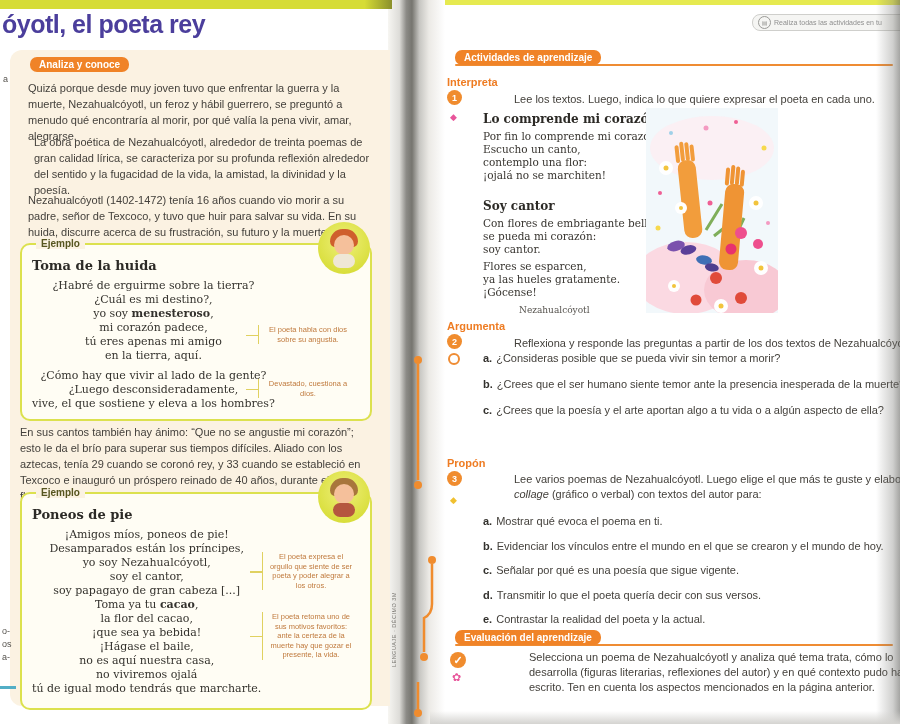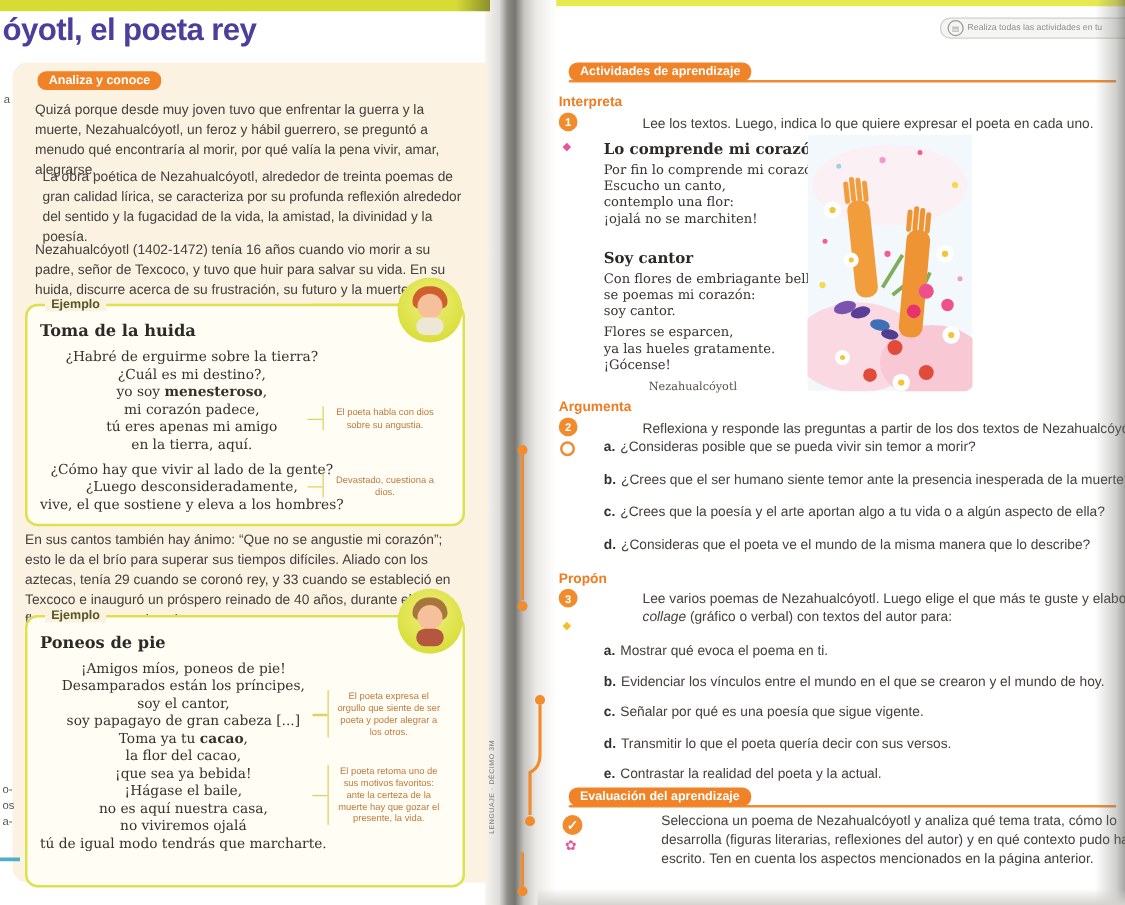--- a/index.html
+++ b/index.html
@@ -134,20 +134,21 @@
 
   <div class="abs para" style="left:20px;top:424px;width:354px">En sus cantos también hay ánimo: “Que no se angustie mi corazón”; esto le da el brío para superar sus tiempos difíciles. Aliado con los aztecas, tenía 29 cuando se coronó rey, y 33 cuando se estableció en Texcoco e inauguró un próspero reinado de 40 años, durante el cual florecieron el arte y la cultura.</div>
 
   <div class="abs av-band" style="left:250px;top:492px;width:90px"></div>
   <div class="abs ej-box" style="left:20px;top:492px;width:348px;height:214px">
     <span class="ej-label abs" style="left:14px;top:-7px">Ejemplo</span>
     <div class="poem-title abs" style="left:10px;top:13px">Poneos de pie</div>
     <div class="poem abs" style="left:10px;top:34px">
       <div>¡Amigos míos, poneos de pie!</div>
       <div>Desamparados están los príncipes,</div>
+      <div>yo soy Nezahualcóyotl,</div>
       <div>soy el cantor,</div>
       <div>soy papagayo de gran cabeza [...]</div>
       <div><span>Toma ya tu </span><b>cacao</b><span>,</span></div>
       <div>la flor del cacao,</div>
       <div>¡que sea ya bebida!</div>
       <div>¡Hágase el baile,</div>
       <div>no es aquí nuestra casa,</div>
       <div>no viviremos ojalá</div>
       <div>tú de igual modo tendrás que marcharte.</div>
     </div>
@@ -179,21 +180,21 @@
     <div class="poemR-title">Lo comprende mi corazón</div>
     <div class="poemR" style="margin-top:4px">
       <div>Por fin lo comprende mi corazón.</div>
       <div>Escucho un canto,</div>
       <div>contemplo una flor:</div>
       <div>¡ojalá no se marchiten!</div>
     </div>
     <div class="poemR-title" style="margin-top:17px">Soy cantor</div>
     <div class="poemR" style="margin-top:4px">
       <div>Con flores de embriagante belleza</div>
-      <div>se poemas mi corazón:</div>
+      <div>se pueda mi corazón:</div>
       <div>soy cantor.</div>
       <div style="margin-top:4px">Flores se esparcen,</div>
       <div>ya las hueles gratamente.</div>
       <div>¡Gócense!</div>
     </div>
     <div class="attr" style="margin-top:6px;margin-left:36px">Nezahualcóyotl</div>
   </div>
 
   <svg class="abs" style="left:646px;top:108px" width="132" height="205" viewBox="0 0 132 205">
     <rect width="132" height="205" fill="#f2f8fb"></rect>
@@ -257,21 +258,20 @@
     </g>
   </svg>
 
   <div class="abs subhead" style="left:447px;top:320px">Argumenta</div>
   <div class="abs numcirc" style="left:447px;top:334px">2</div>
   <div class="abs instr" style="left:468px;top:336px;width:420px">Reflexiona y responde las preguntas a partir de los dos textos de Nezahualcóyotl.</div>
   <div class="abs ringdot" style="left:448px;top:353px"></div>
   <div class="abs qitem" style="left:483px;top:352px"><b>a.</b><span>¿Consideras posible que se pueda vivir sin temor a morir?</span></div>
   <div class="abs qitem" style="left:483px;top:378px"><b>b.</b><span>¿Crees que el ser humano siente temor ante la presencia inesperada de la muerte?</span></div>
   <div class="abs qitem" style="left:483px;top:404px"><b>c.</b><span>¿Crees que la poesía y el arte aportan algo a tu vida o a algún aspecto de ella?</span></div>
-  <div class="abs qitem" style="left:483px;top:430px"><b>d.</b><span>¿Consideras que el poeta ve el mundo de la misma manera que lo describe?</span></div>
 
   <div class="abs subhead" style="left:447px;top:457px">Propón</div>
   <div class="abs numcirc" style="left:447px;top:471px">3</div>
   <div class="abs instr" style="left:468px;top:472px;width:426px"><span>Lee varios poemas de Nezahualcóyotl. Luego elige el que más te guste y elabora un </span><i>collage</i><span> (gráfico o verbal) con textos del autor para:</span></div>
   <div class="abs diamond yellow" style="left:450px;top:496px">◆</div>
   <div class="abs qitem" style="left:483px;top:515px"><b>a.</b><span>Mostrar qué evoca el poema en ti.</span></div>
   <div class="abs qitem" style="left:483px;top:540px"><b>b.</b><span>Evidenciar los vínculos entre el mundo en el que se crearon y el mundo de hoy.</span></div>
   <div class="abs qitem" style="left:483px;top:564px"><b>c.</b><span>Señalar por qué es una poesía que sigue vigente.</span></div>
   <div class="abs qitem" style="left:483px;top:589px"><b>d.</b><span>Transmitir lo que el poeta quería decir con sus versos.</span></div>
   <div class="abs qitem" style="left:483px;top:613px"><b>e.</b><span>Contrastar la realidad del poeta y la actual.</span></div>

